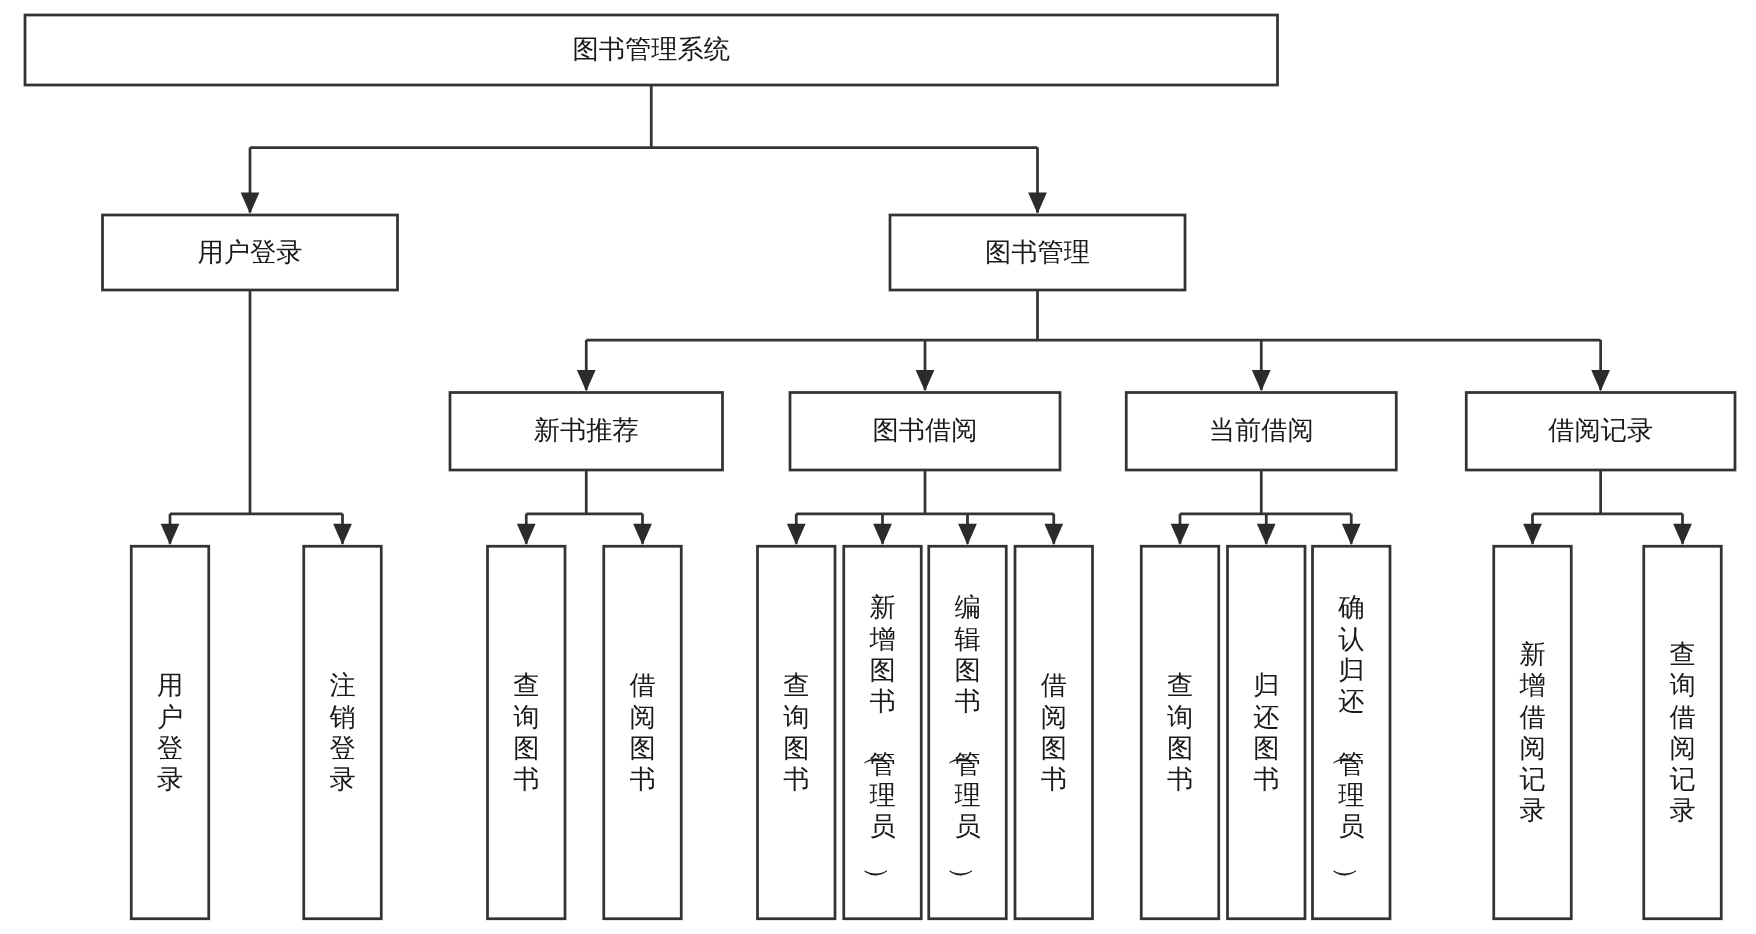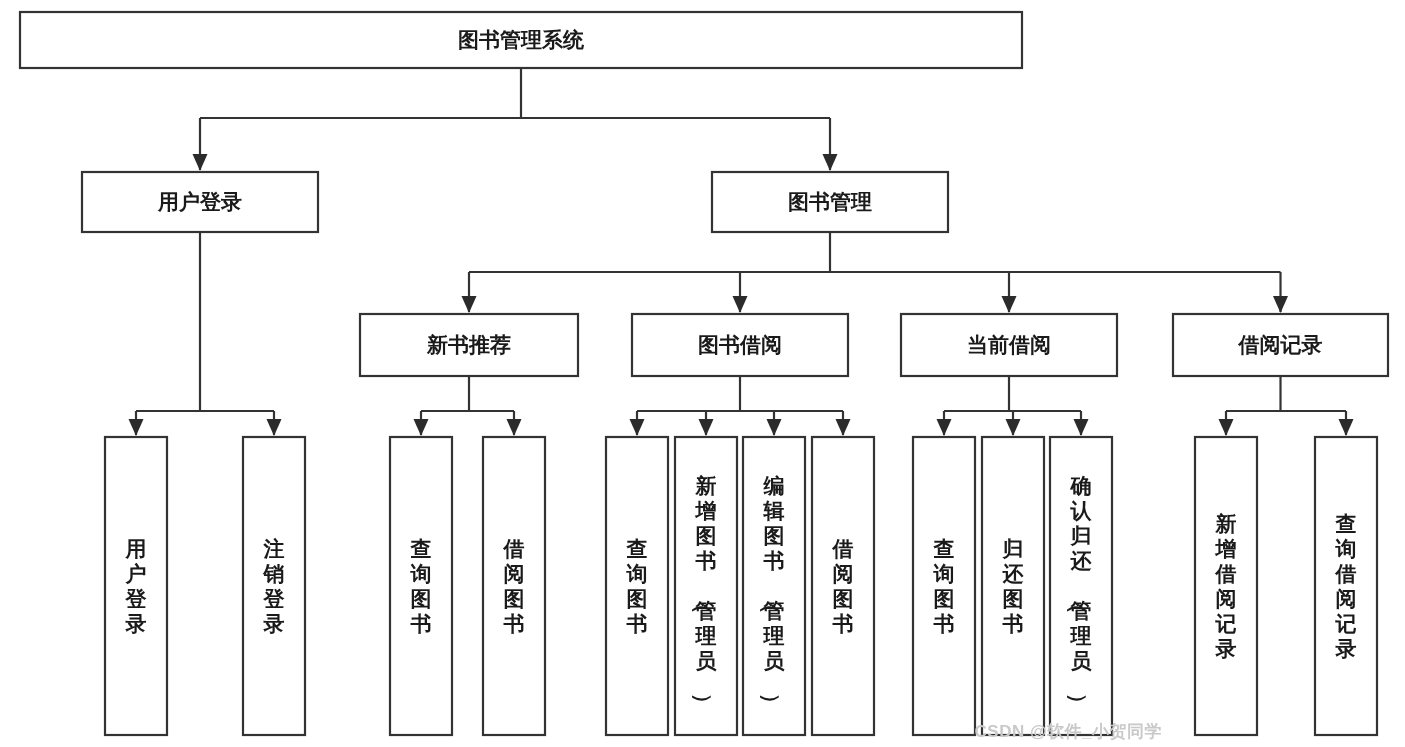--- a/index.html
+++ b/index.html
@@ -11,21 +11,20 @@
     width: 1405px;
     height: 747px;
     font-family: "Liberation Sans", "DejaVu Sans", sans-serif;
     overflow: hidden;
     position: relative;
   }
   #diagram-root {
     position: relative;
     width: 1176px;
     height: 747px;
-    font-weight: bold;
   }
   svg#tree-svg {
     position: absolute;
     top: 0;
     left: 0;
     width: 1405px;
     height: 747px;
     display: block;
   }
   .node-box {
@@ -203,14 +202,13 @@
         <g>
           <rect x="1195" y="437" width="62" height="298" class="node-box"></rect>
           <text x="1226" y="530.5" class="node-label-v"><tspan x="1226" dy="0">新</tspan><tspan x="1226" dy="25">增</tspan><tspan x="1226" dy="25">借</tspan><tspan x="1226" dy="25">阅</tspan><tspan x="1226" dy="25">记</tspan><tspan x="1226" dy="25">录</tspan></text>
         </g>
         <g>
           <rect x="1315" y="437" width="62" height="298" class="node-box"></rect>
           <text x="1346" y="530.5" class="node-label-v"><tspan x="1346" dy="0">查</tspan><tspan x="1346" dy="25">询</tspan><tspan x="1346" dy="25">借</tspan><tspan x="1346" dy="25">阅</tspan><tspan x="1346" dy="25">记</tspan><tspan x="1346" dy="25">录</tspan></text>
         </g>
       </g>
   </svg>
-  <div class="watermark">CSDN @软件_小贺同学</div>
 </div>
 
 </body></html>

